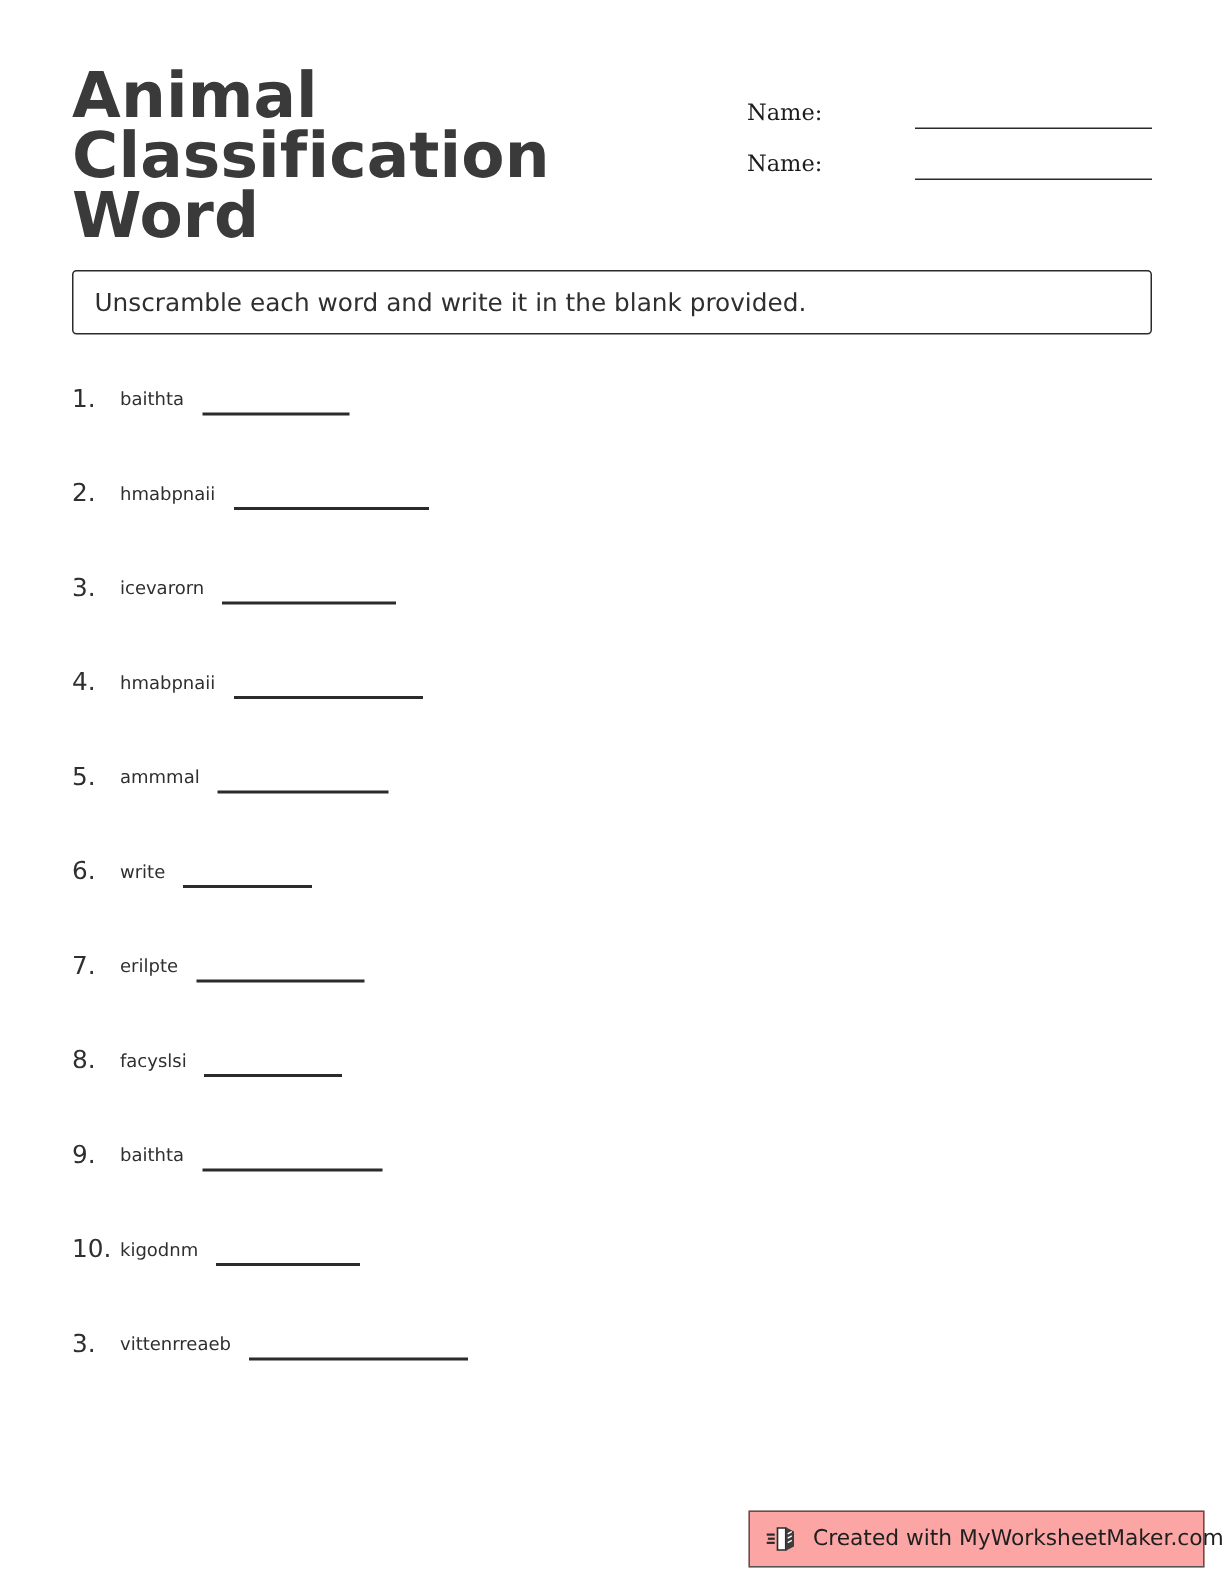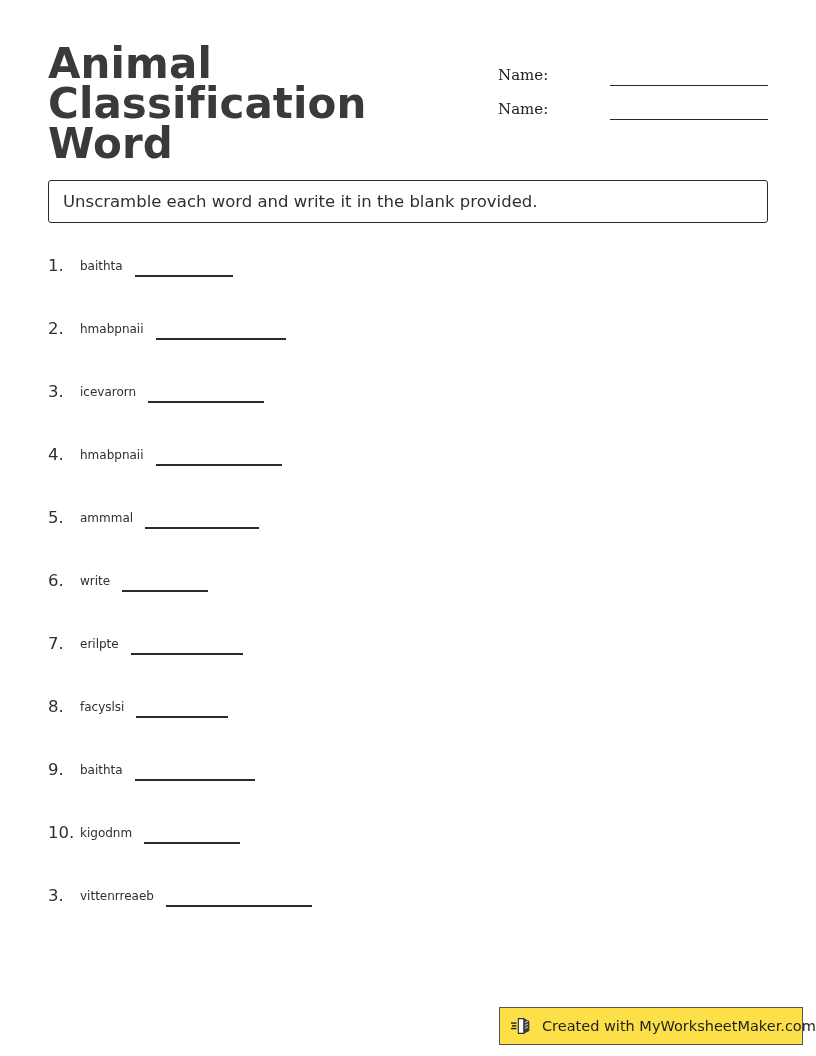--- a/index.html
+++ b/index.html
@@ -126,21 +126,21 @@
 
   
   .footer-badge {
     position: absolute;
     left: 499px;
     top: 1007px;
     width: 304px;
     height: 38px;
     border: 1.2px solid #555555;
     box-sizing: border-box;
-    background: #fde047;
+    background: #fca5a5;
     display: flex;
     align-items: center;
     padding-left: 11px;
   }
   .footer-logo {
     width: 22px;
     height: 22px;
     flex: 0 0 22px;
     margin-right: 9px;
     display: block;

